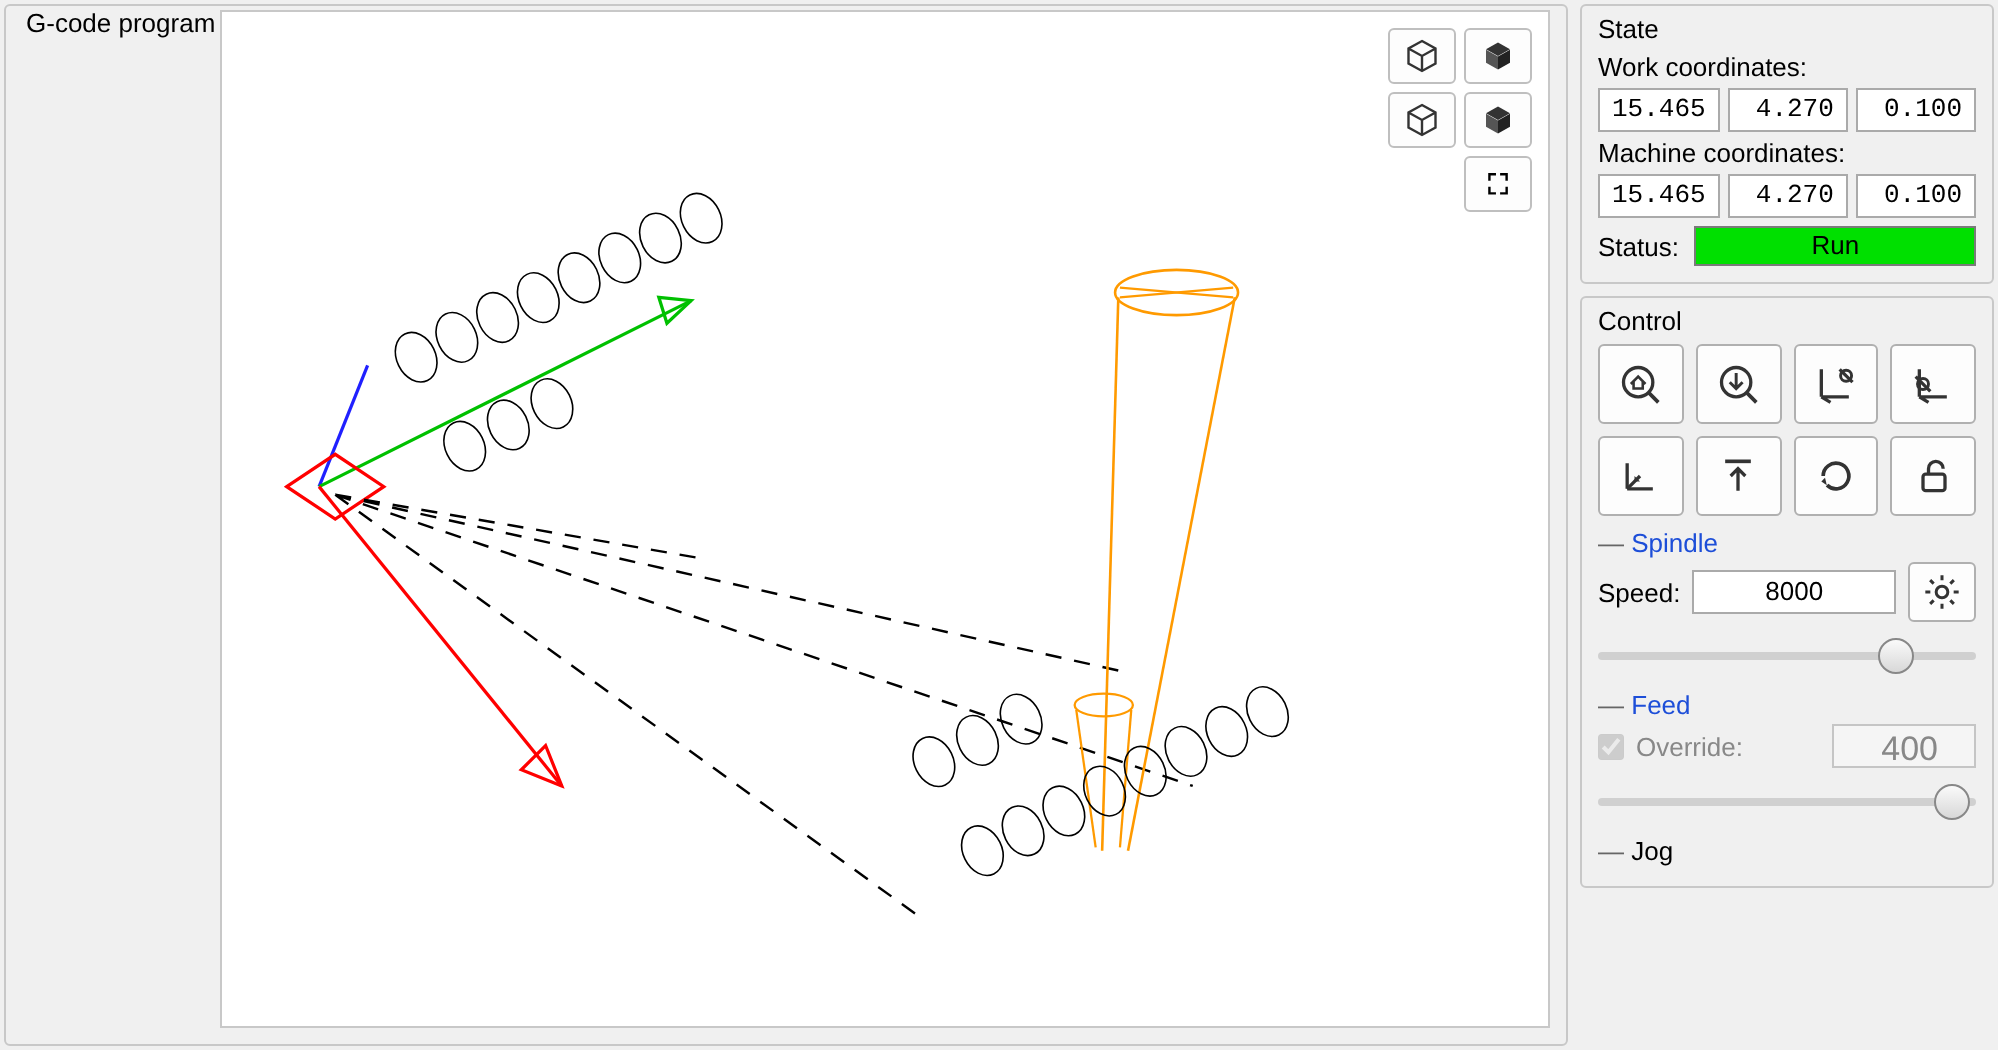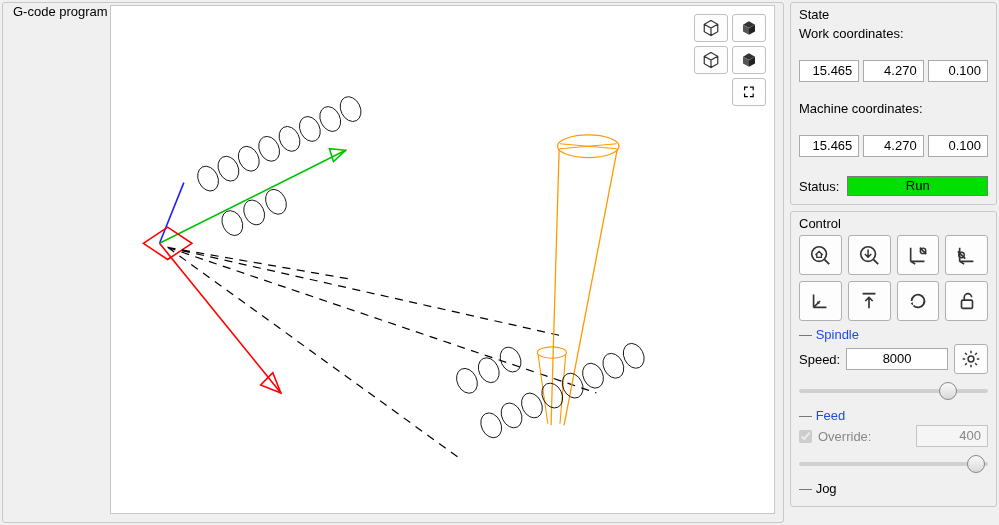--- a/index.html
+++ b/index.html
@@ -90,21 +90,21 @@
     border: 1px solid #c8c8c8;
     border-radius: 3px;
     padding: 4px 8px 8px 8px;
     background: #f0f0f0;
   }
   .section-title {
     font-size: 13px;
     margin-bottom: 4px;
   }
   .label { font-size: 13px; }
-  .coord-row { display: flex; gap: 4px; margin: 19px 0; }
+  .coord-row { display: flex; gap: 4px; margin: 3px 0; font-family: Liberation Mono, monospace; }
   .coord-box {
     flex: 1;
     background: #fff;
     border: 1px solid #aaa;
     padding: 2px 6px;
     text-align: right;
     font-size: 13px;
     height: 22px;
     line-height: 16px;
   }
@@ -204,23 +204,23 @@
   .override-row {
     display: flex;
     align-items: center;
     gap: 6px;
   }
   input[type=checkbox] { margin: 0; }
   .override-input {
     width: 72px;
     background: #f5f5f5;
     border: 1px solid #c5c5c5;
-    padding: 2px 6px;
+    padding: 2px 18px;
     text-align: right;
-    font-size: 13px;
+    font-size: 17px;
     color: #888;
     height: 22px;
   }
   .override-label { color: #888; font-size: 13px; }
   svg { display: block; }
 </style>
 </head>
 <body>
 
 <div class="app">

